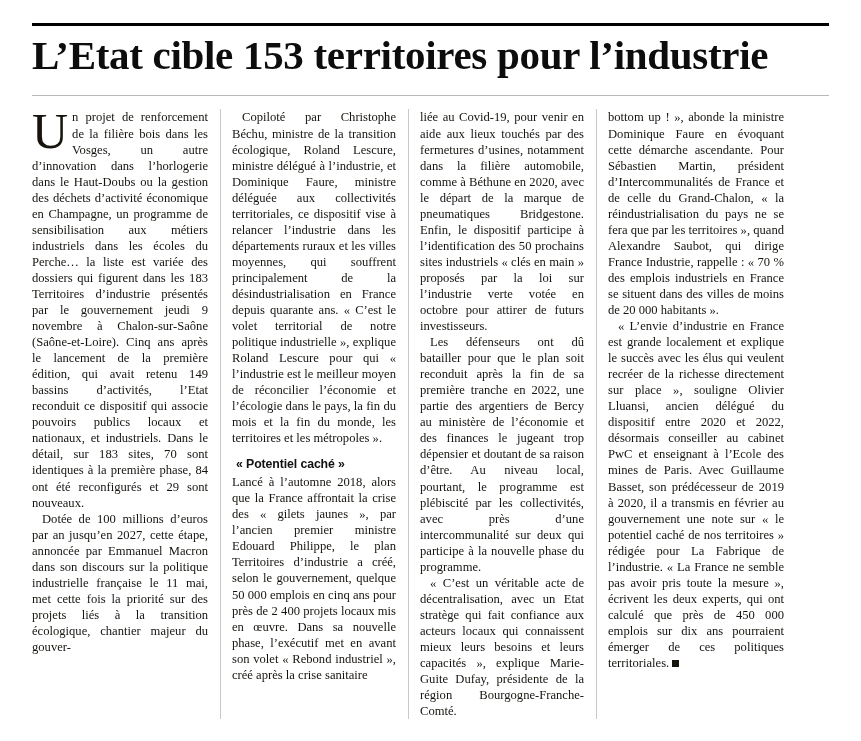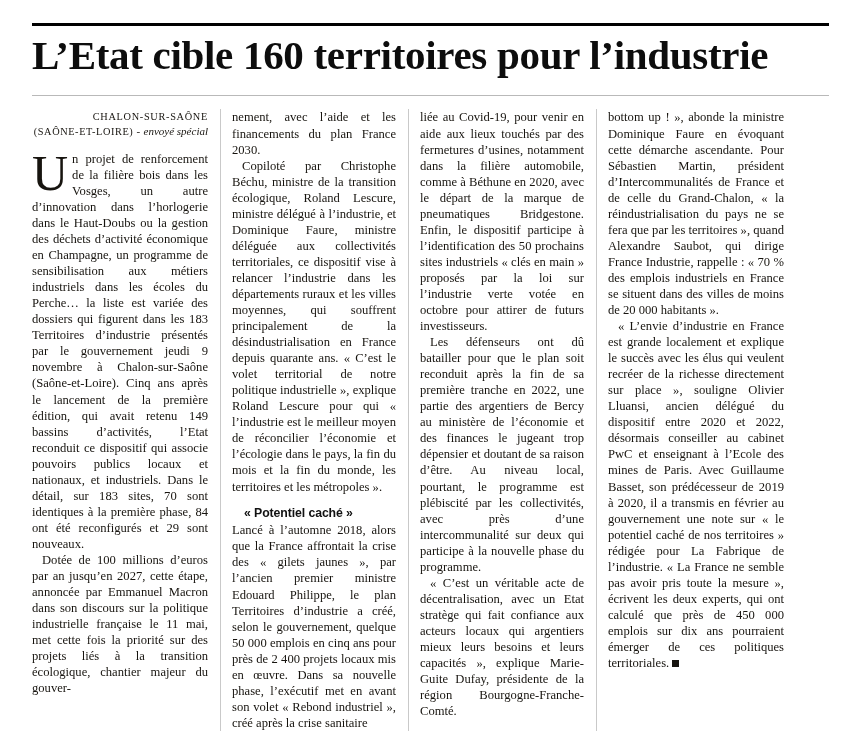--- a/index.html
+++ b/index.html
@@ -112,73 +112,68 @@
     color: #17140f;
   }
 
   em, .ital { }
 
   .subhead {
     font-family: "Liberation Sans", "DejaVu Sans", sans-serif;
     font-size: 12.3px;
     font-weight: 700;
     line-height: 1.2;
-    margin: 11px 0 2px 12px;
+    margin: 11px 0 2px 4px;
     color: #111111;
     letter-spacing: -0.1px;
   }
 
   .endmark {
     display: inline-block;
     width: 7px;
     height: 7px;
     background: #17140f;
     margin-left: 3px;
     vertical-align: 0px;
   }
 </style>
 </head>
 <body>
 
 <div class="page">
 
   <div class="top-rule"></div>
 
-  <h1 class="headline">L’Etat cible 160 territoires pour l’industrie</h1>
+  <h1 class="headline">L’Etat cible 153 territoires pour l’industrie</h1>
 
 
   <div class="deck-rule"></div>
 
   <div class="columns">
 
     <div class="col">
-      <div class="dateline">
-        <span class="city">Chalon-sur-Saône</span><br>
-        <span class="region">(Saône-et-Loire)</span><span> - </span><span class="role">envoyé spécial</span>
-      </div>
       <div>
           <p class="dropcap"><span>Un projet de renforcement de la filière bois dans les Vosges, un autre d’innovation dans l’horlogerie dans le Haut-Doubs ou la gestion des déchets d’activité économique en Champagne, un programme de sensibilisation aux métiers industriels dans les écoles du Perche… la liste est variée des dossiers qui figurent dans les 183 Territoires d’industrie présentés par le gouvernement jeudi 9 novembre à Chalon-sur-Saône (Saône-et-Loire). Cinq ans après le lancement de la première édition, qui avait retenu 149 bassins d’activités, l’Etat reconduit ce dispositif qui associe pouvoirs publics locaux et nationaux, et industriels. Dans le détail, sur 183 sites, 70 sont identiques à la première phase, 84 ont été reconfigurés et 29 sont nouveaux.</span></p>
           <p class="indent"><span>Dotée de 100 millions d’euros par an jusqu’en 2027, cette étape, annoncée par Emmanuel Macron dans son discours sur la politique industrielle française le 11 mai, met cette fois la priorité sur des projets liés à la transition écologique, chantier majeur du gouver-</span></p>
         </div>
     </div>
 
     <div class="col">
       <div>
-          <p><span>nement, avec l’aide et les financements du plan France 2030.</span></p>
           <p class="indent"><span>Copiloté par Christophe Béchu, ministre de la transition écologique, Roland Lescure, ministre délégué à l’industrie, et Dominique Faure, ministre déléguée aux collectivités territoriales, ce dispositif vise à relancer l’industrie dans les départements ruraux et les villes moyennes, qui souffrent principalement de la désindustrialisation en France depuis quarante ans. </span><span class="ital">« C’est le volet territorial de notre politique industrielle »</span><span>, explique Roland Lescure pour qui </span><span class="ital">« l’industrie est le meilleur moyen de réconcilier l’économie et l’écologie dans le pays, la fin du mois et la fin du monde, les territoires et les métropoles »</span><span>.</span></p>
           <div class="subhead">« Potentiel caché »</div>
           <p><span>Lancé à l’automne 2018, alors que la France affrontait la crise des « gilets jaunes », par l’ancien premier ministre Edouard Philippe, le plan Territoires d’industrie a créé, selon le gouvernement, quelque 50 000 emplois en cinq ans pour près de 2 400 projets locaux mis en œuvre. Dans sa nouvelle phase, l’exécutif met en avant son volet « Rebond industriel », créé après la crise sanitaire</span></p>
         </div>
     </div>
 
     <div class="col">
       <div>
           <p><span>liée au Covid-19, pour venir en aide aux lieux touchés par des fermetures d’usines, notamment dans la filière automobile, comme à Béthune en 2020, avec le départ de la marque de pneumatiques Bridgestone. Enfin, le dispositif participe à l’identification des 50 prochains sites industriels « clés en main » proposés par la loi sur l’industrie verte votée en octobre pour attirer de futurs investisseurs.</span></p>
           <p class="indent"><span>Les défenseurs ont dû batailler pour que le plan soit reconduit après la fin de sa première tranche en 2022, une partie des argentiers de Bercy au ministère de l’économie et des finances le jugeant trop dépensier et doutant de sa raison d’être. Au niveau local, pourtant, le programme est plébiscité par les collectivités, avec près d’une intercommunalité sur deux qui participe à la nouvelle phase du programme.</span></p>
-          <p class="indent"><span class="ital">« C’est un véritable acte de décentralisation, avec un Etat stratège qui fait confiance aux acteurs locaux qui argentiers mieux leurs besoins et leurs capacités »</span><span>, explique Marie-Guite Dufay, présidente de la région Bourgogne-Franche-Comté. </span></p>
+          <p class="indent"><span class="ital">« C’est un véritable acte de décentralisation, avec un Etat stratège qui fait confiance aux acteurs locaux qui connaissent mieux leurs besoins et leurs capacités »</span><span>, explique Marie-Guite Dufay, présidente de la région Bourgogne-Franche-Comté. </span></p>
         </div>
     </div>
 
     <div class="col">
       <div>
           <p><span class="ital">bottom up !</span><span> »</span><span>, abonde la ministre Dominique Faure en évoquant cette démarche ascendante. Pour Sébastien Martin, président d’Intercommunalités de France et de celle du Grand-Chalon, </span><span class="ital">« la réindustrialisation du pays ne se fera que par les territoires »</span><span>, quand Alexandre Saubot, qui dirige France Industrie, rappelle : </span><span class="ital">« 70 % des emplois industriels en France se situent dans des villes de moins de 20 000 habitants »</span><span>.</span></p>
           <p class="indent"><span class="ital">« L’envie d’industrie en France est grande localement et explique le succès avec les élus qui veulent recréer de la richesse directement sur place »</span><span>, souligne Olivier Lluansi, ancien délégué du dispositif entre 2020 et 2022, désormais conseiller au cabinet PwC et enseignant à l’Ecole des mines de Paris. Avec Guillaume Basset, son prédécesseur de 2019 à 2020, il a transmis en février au gouvernement une note sur </span><span class="ital">« le potentiel caché de nos territoires »</span><span> rédigée pour La Fabrique de l’industrie. </span><span class="ital">« La France ne semble pas avoir pris toute la mesure »</span><span>, écrivent les deux experts, qui ont calculé que près de 450 000 emplois sur dix ans pourraient émerger de ces politiques territoriales.</span><span class="endmark"></span></p>
         </div>
 
     </div>

